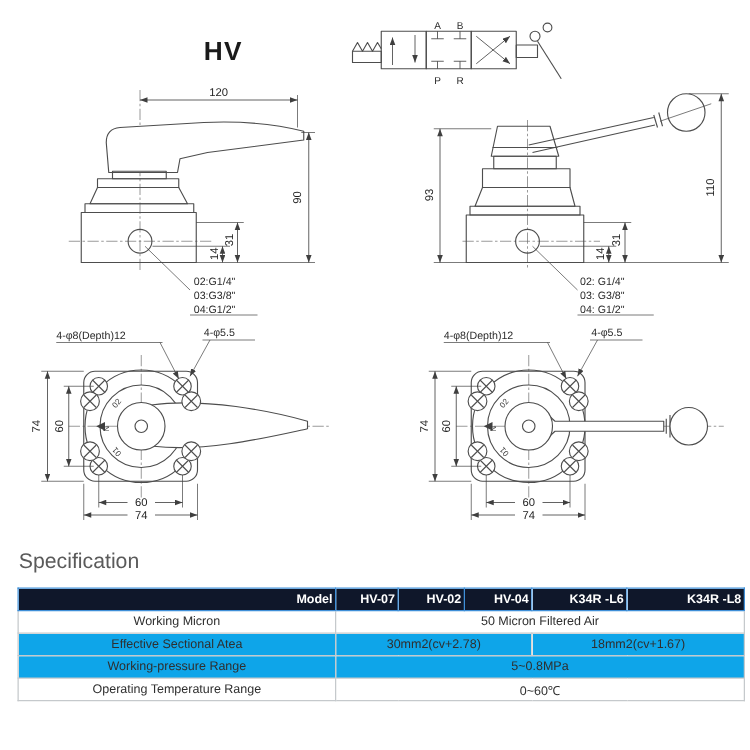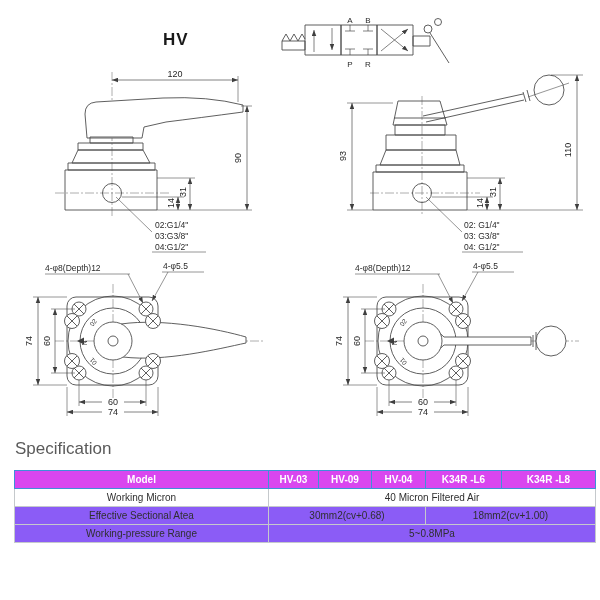--- a/index.html
+++ b/index.html
@@ -1,38 +1,38 @@
 <!DOCTYPE html>
 <html><head>
 <meta charset="utf-8">
 <style>
   html,body{margin:0;padding:0;}
   body{width:600px;height:600px;position:relative;background:#ffffff;
        font-family:"Liberation Sans", sans-serif;overflow:hidden;}
   .abs{position:absolute;}
-  #hv-title{left:163px;top:30px;font-size:17px;font-weight:bold;color:#1a1a1a;letter-spacing:1px;}
+  #hv-title{left:163px;top:30px;font-size:21px;font-weight:bold;color:#1a1a1a;letter-spacing:1px;}
   #spec-heading{left:15px;top:439px;font-size:17px;color:#5a5a5a;text-align:right;}
   svg{position:absolute;overflow:visible;}
   svg text{font-family:"Liberation Sans", sans-serif;fill:#2e2e2e;}
   .ln{stroke:#4d4d4d;stroke-width:0.9;fill:none;stroke-linejoin:round;}
   .lnw{stroke:#4d4d4d;stroke-width:0.9;fill:#ffffff;stroke-linejoin:round;}
   .cl{stroke:#6a6a6a;stroke-width:0.55;fill:none;stroke-dasharray:9 2 2 2;}
   .dl{stroke:#3f3f3f;stroke-width:0.65;fill:none;}
   .xl{stroke:#3f3f3f;stroke-width:0.55;fill:none;}
   text.dim{font-size:9px;fill:#1f1f1f;}
   text.port{font-size:8.5px;fill:#2a2a2a;}
   text.dial{font-size:6.5px;fill:#3a3a3a;}
   text.schem{font-size:8px;fill:#2a2a2a;}
   
   #spec-table{position:absolute;left:14px;top:470px;width:581px;border-collapse:collapse;
               font-size:10px;color:#2f2f2f;table-layout:fixed;}
   #spec-table td,#spec-table th{border:1px solid #c5c9cc;height:17px;padding:0 2px;
               text-align:center;vertical-align:middle;overflow:hidden;white-space:nowrap;}
-  #spec-table th{background:#d946ef;color:#ffffff;font-weight:bold;border:1px solid #3f8fd8;}
-  tr.shade td{background:#8b5cf6;}
+  #spec-table th{background:#0f172a;color:#ffffff;font-weight:bold;border:1px solid #3f8fd8;text-align:right;}
+  tr.shade td{background:#0ea5e9;}
 </style>
 </head>
 <body>
 
 <svg width="0" height="0">
   <defs>
     <marker id="ae" markerWidth="7" markerHeight="6" refX="6" refY="2.25" orient="auto" markerUnits="userSpaceOnUse">
       <path d="M0,0 L6,2.25 L0,4.5 Z" fill="#3f3f3f"></path>
     </marker>
     <marker id="as" markerWidth="7" markerHeight="6" refX="0" refY="2.25" orient="auto" markerUnits="userSpaceOnUse">
@@ -317,33 +317,37 @@
     <col style="width:254px">
       <col style="width:50px">
       <col style="width:53px">
     <col style="width:54px">
       <col style="width:76px">
       <col style="width:94px">
   </colgroup>
   <tbody>
       <tr>
     <th>Model</th>
-    <th>HV-03</th>
-    <th>HV-09</th>
+    <th>HV-07</th>
+    <th>HV-02</th>
     <th>HV-04</th>
     <th>K34R -L6</th>
     <th>K34R -L8</th>
   </tr>
   <tr>
     <td>Working Micron</td>
-    <td colspan="5">40 Micron Filtered Air</td>
+    <td colspan="5">50 Micron Filtered Air</td>
   </tr>
   <tr class="shade">
     <td>Effective Sectional Atea</td>
-    <td colspan="3">30mm2(cv+0.68)</td>
-    <td colspan="2">18mm2(cv+1.00)</td>
+    <td colspan="3">30mm2(cv+2.78)</td>
+    <td colspan="2">18mm2(cv+1.67)</td>
   </tr>
   <tr class="shade">
     <td>Working-pressure Range</td>
     <td colspan="5">5~0.8MPa</td>
   </tr>
+  <tr>
+    <td>Operating Temperature Range</td>
+    <td colspan="5">0~60℃</td>
+  </tr>
 </tbody>
   </table>
 
 </body></html>

